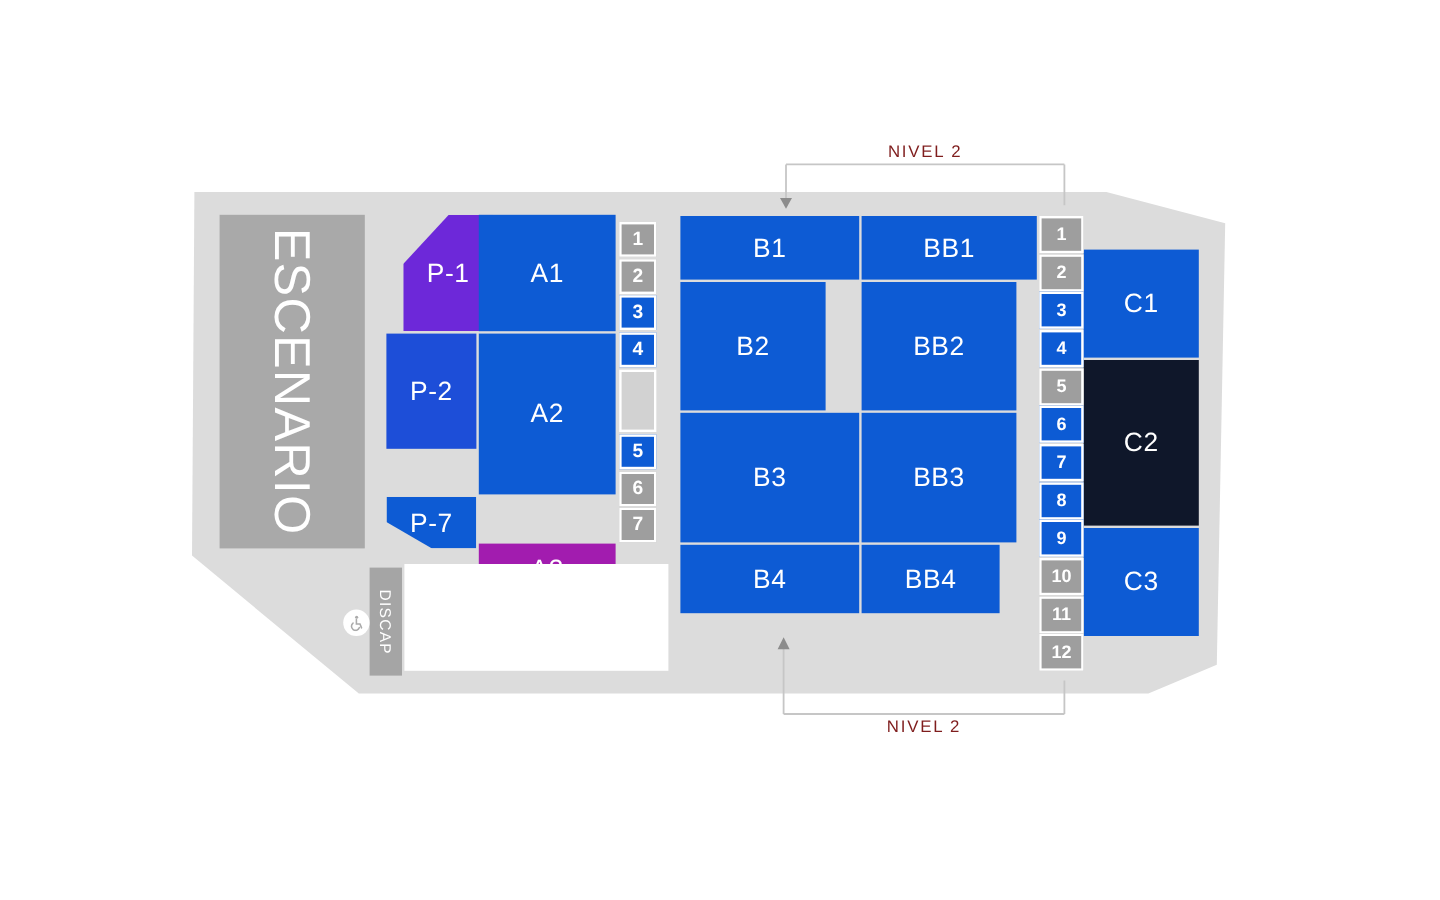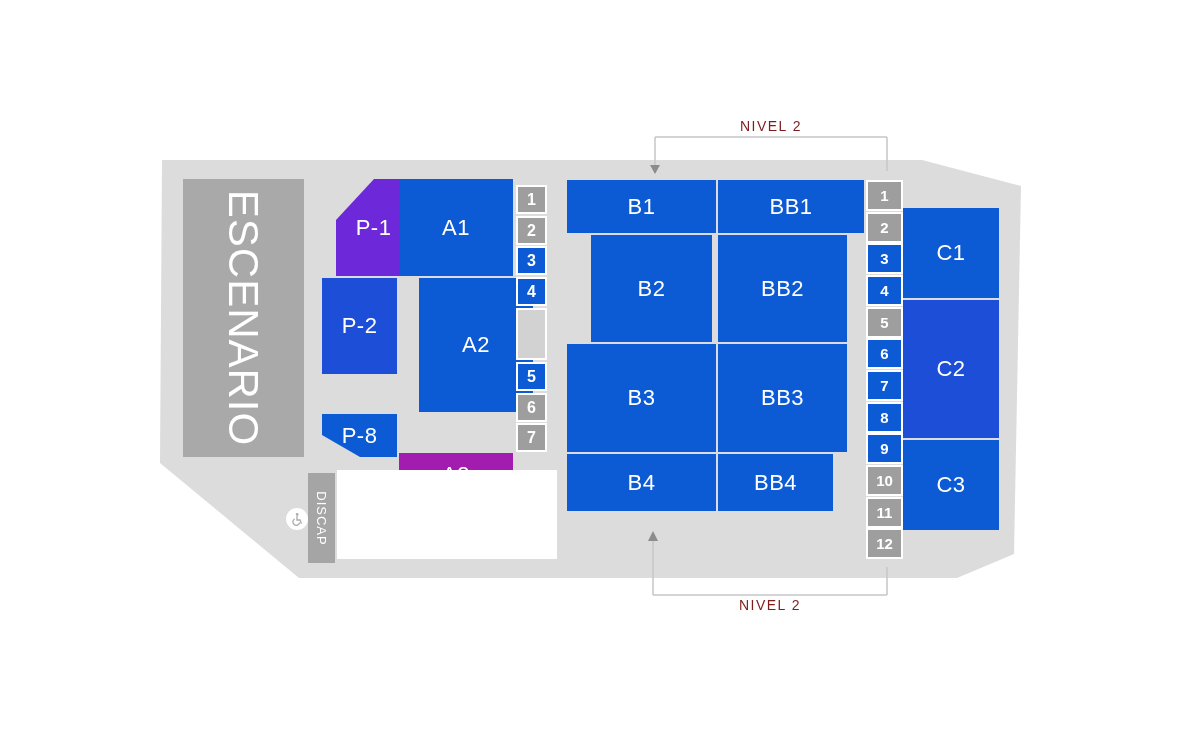--- a/index.html
+++ b/index.html
@@ -36,33 +36,33 @@
   </svg>
 
   <div class="stage" id="stage" style="left: 183px; top: 179px; width: 121px; height: 278px; background: rgb(169, 169, 169);">
     <span>ESCENARIO</span>
   </div>
 
   <div id="gen-root">
       <div class="block" style="left: 336px; top: 179px; width: 75px; height: 97px; background: #6d28d9; clip-path: polygon(38px 0px, 100% 0px, 100% 100%, 0px 100%, 0px 41px);">P-1</div>
       <div class="block" style="left: 399px; top: 179px; width: 114px; height: 97px; background: rgb(13, 91, 212);">A1</div>
       <div class="block" style="left: 322px; top: 278px; width: 75px; height: 96px; background: #1d4ed8;">P-2</div>
-      <div class="block" style="left: 399px; top: 278px; width: 114px; height: 134px; background: rgb(13, 91, 212); margin-left: 20px;">A2</div>
-      <div class="block" style="left: 322px; top: 414px; width: 75px; height: 43px; background: rgb(13, 91, 212); clip-path: polygon(0px 0px, 100% 0px, 100% 100%, 38px 100%, 0px 21px);">P-8</div>
+      <div class="block" style="left: 399px; top: 278px; width: 114px; height: 134px; background: rgb(13, 91, 212);">A2</div>
+      <div class="block" style="left: 322px; top: 414px; width: 75px; height: 43px; background: rgb(13, 91, 212); clip-path: polygon(0px 0px, 100% 0px, 100% 100%, 38px 100%, 0px 21px);">P-7</div>
       <div class="block" style="left: 399px; top: 414px; width: 114px; height: 43px; background: #a21caf; margin-top: 39px;">A3</div>
       <div class="block" style="left: 567px; top: 180px; width: 149px; height: 53px; background: rgb(13, 91, 212);">B1</div>
       <div class="block" style="left: 718px; top: 180px; width: 146px; height: 53px; background: rgb(13, 91, 212);">BB1</div>
-      <div class="block" style="left: 567px; top: 235px; width: 121px; height: 107px; background: rgb(13, 91, 212); margin-left: 24px;">B2</div>
+      <div class="block" style="left: 567px; top: 235px; width: 121px; height: 107px; background: rgb(13, 91, 212);">B2</div>
       <div class="block" style="left: 718px; top: 235px; width: 129px; height: 107px; background: rgb(13, 91, 212);">BB2</div>
       <div class="block" style="left: 567px; top: 344px; width: 149px; height: 108px; background: rgb(13, 91, 212);">B3</div>
       <div class="block" style="left: 718px; top: 344px; width: 129px; height: 108px; background: rgb(13, 91, 212);">BB3</div>
       <div class="block" style="left: 567px; top: 454px; width: 149px; height: 57px; background: rgb(13, 91, 212);">B4</div>
       <div class="block" style="left: 718px; top: 454px; width: 115px; height: 57px; background: rgb(13, 91, 212);">BB4</div>
       <div class="block" style="left: 903px; top: 208px; width: 96px; height: 90px; background: rgb(13, 91, 212);">C1</div>
-      <div class="block" style="left: 903px; top: 300px; width: 96px; height: 138px; background: #1d4ed8;">C2</div>
+      <div class="block" style="left: 903px; top: 300px; width: 96px; height: 138px; background: #0f172a;">C2</div>
       <div class="block" style="left: 903px; top: 440px; width: 96px; height: 90px; background: rgb(13, 91, 212);">C3</div>
       <div class="gate left" style="left: 516px; top: 185px; width: 31px; height: 29px; background: rgb(158, 158, 158);">1</div>
       <div class="gate left" style="left: 516px; top: 216px; width: 31px; height: 29px; background: rgb(158, 158, 158);">2</div>
       <div class="gate left" style="left: 516px; top: 246px; width: 31px; height: 29px; background: rgb(13, 91, 212);">3</div>
       <div class="gate left" style="left: 516px; top: 277px; width: 31px; height: 29px; background: rgb(13, 91, 212);">4</div>
       <div class="gate left" style="left: 516px; top: 362px; width: 31px; height: 29px; background: rgb(13, 91, 212);">5</div>
       <div class="gate left" style="left: 516px; top: 393px; width: 31px; height: 29px; background: rgb(158, 158, 158);">6</div>
       <div class="gate left" style="left: 516px; top: 423px; width: 31px; height: 29px; background: rgb(158, 158, 158);">7</div>
       <div class="spacer-box" style="left: 516px; top: 308px; width: 31px; height: 52px; background: rgb(210, 210, 210);"></div>
       <div class="gate" style="left: 866px; top: 180px; width: 37px; height: 31px; background: rgb(158, 158, 158);">1</div>

